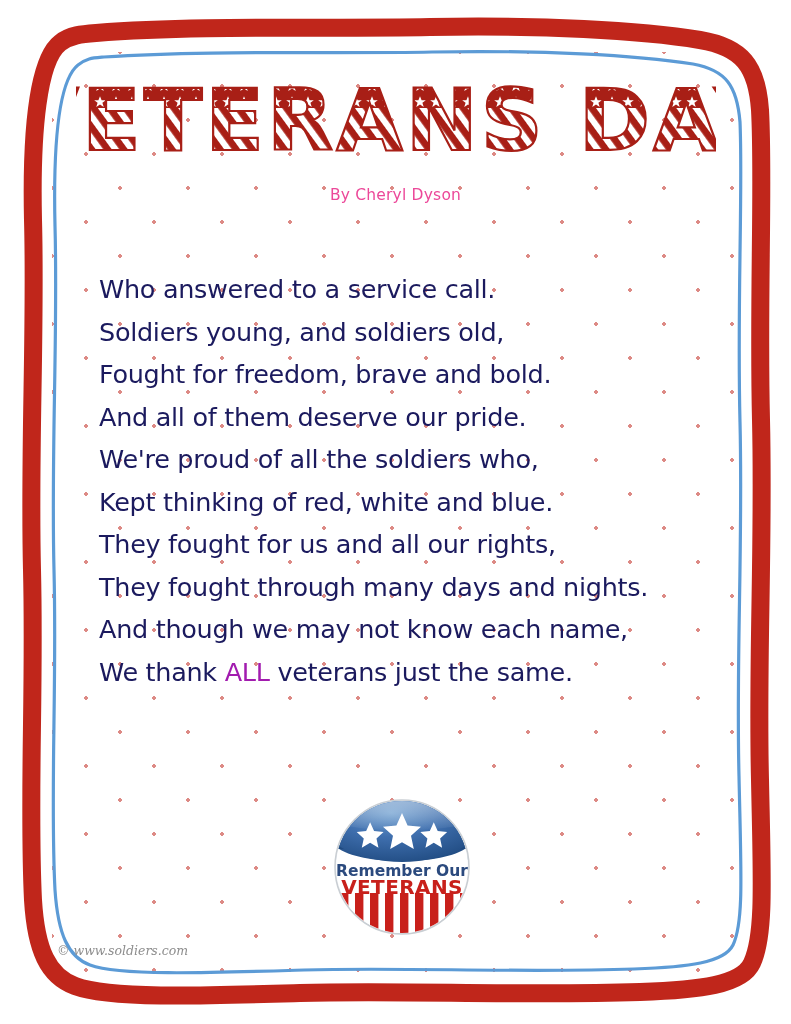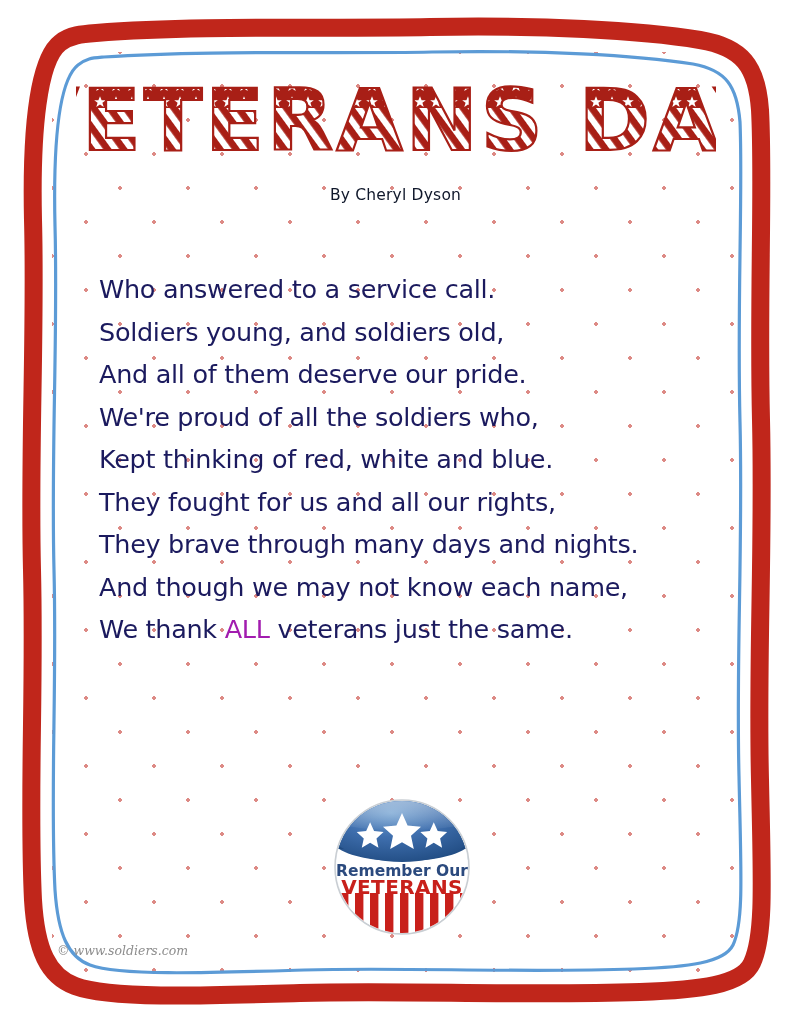--- a/index.html
+++ b/index.html
@@ -57,21 +57,21 @@
 
   
   #byline {
     position: absolute;
     left: 0;
     top: 186px;
     width: 791px;
     text-align: center;
     font-family: "DejaVu Sans", sans-serif;
     font-size: 15.5px;
-    color: #0f172a;
+    color: #ec4899;
     letter-spacing: 0.2px;
   }
 
   
   #poem {
     position: absolute;
     left: 99px;
     top: 268px;
     width: 610px;
   }
@@ -172,25 +172,26 @@
       </defs>
       <text x="320" y="72" text-anchor="middle" font-family="'DejaVu Sans', sans-serif" font-size="86" font-weight="bold" letter-spacing="3" fill="url(#flagfill)" stroke="#A81F16" stroke-width="2.2">VETERANS DAY</text>
     </svg>
   </div>
 
   <div id="byline">By Cheryl Dyson</div>
 
   <div id="poem">
     <div class="poem-line">Who answered to a service call.</div>
     <div class="poem-line">Soldiers young, and soldiers old,</div>
+    <div class="poem-line">Fought for freedom, brave and bold.</div>
     <div class="poem-line">And all of them deserve our pride.</div>
     <div class="poem-line">We're proud of all the soldiers who,</div>
     <div class="poem-line">Kept thinking of red, white and blue.</div>
     <div class="poem-line">They fought for us and all our rights,</div>
-    <div class="poem-line">They brave through many days and nights.</div>
+    <div class="poem-line">They fought through many days and nights.</div>
     <div class="poem-line">And though we may not know each name,</div>
     <div class="poem-line"><span>We thank </span><span class="hl">ALL</span><span> veterans just the same.</span></div>
   </div>
 
   <svg id="badge" viewBox="0 0 136 136" xmlns="http://www.w3.org/2000/svg">
     <defs>
       <radialGradient id="blueGrad" cx="42%" cy="22%" r="85%">
         <stop offset="0%" stop-color="#6f9fd0"></stop>
         <stop offset="45%" stop-color="#3f6fae"></stop>
         <stop offset="100%" stop-color="#1f4a80"></stop>

